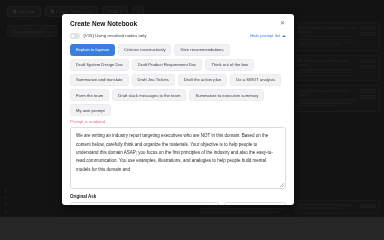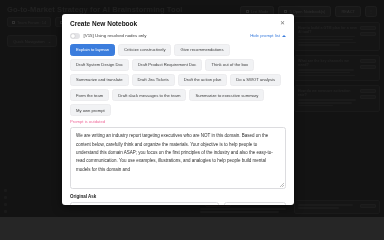--- a/index.html
+++ b/index.html
@@ -160,33 +160,20 @@
     display:flex; align-items:center; justify-content:space-between;
   }
 </style>
 </head>
 <body>
 
 <div id="app">
 
   <div class="topbar">
     <div class="title-row">
-      <div class="title-left">
-        <div class="app-title">Go-to-Market Strategy for AI Brainstorming Tool</div>
-        <div class="badges">
-          <div class="badge">
-            <span class="sq"></span>
-            <span>Team Forum: 14</span>
-          </div>
-          <div class="badge">
-            <span class="sq"></span>
-            <span>Reviews: 1</span>
-          </div>
-        </div>
-      </div>
       <div class="topbtns">
         <div class="tbtn">
           <span class="sq"></span>
           <span>List Mode</span>
         </div>
         <div class="tbtn">
           <span class="sq"></span>
           <span>5 Open Notebook(s)</span>
         </div>
         <div class="tbtn">

